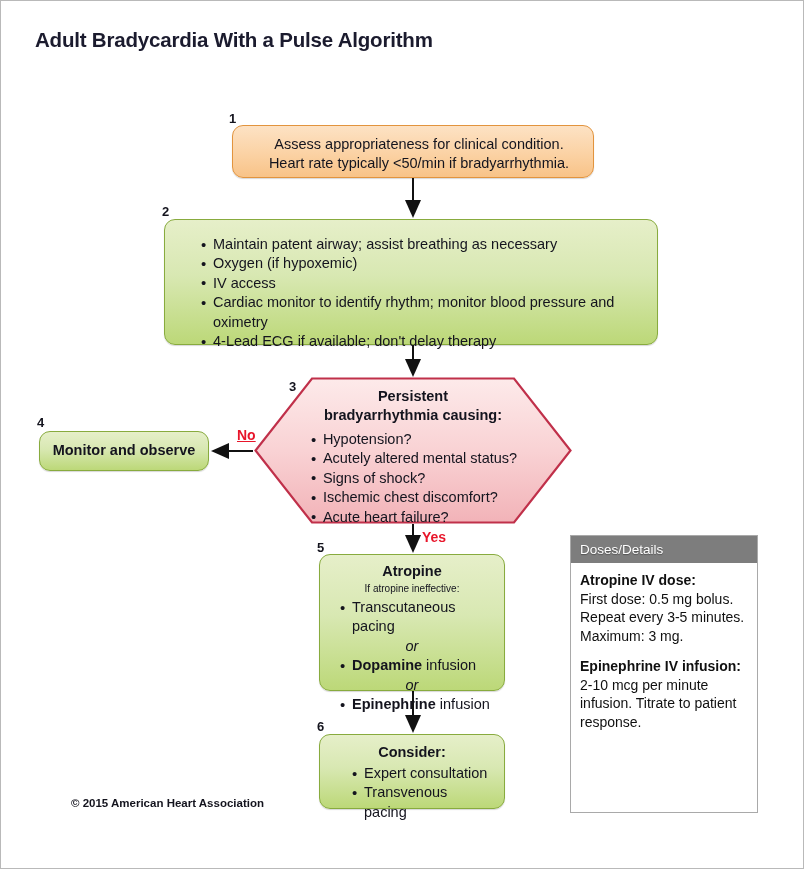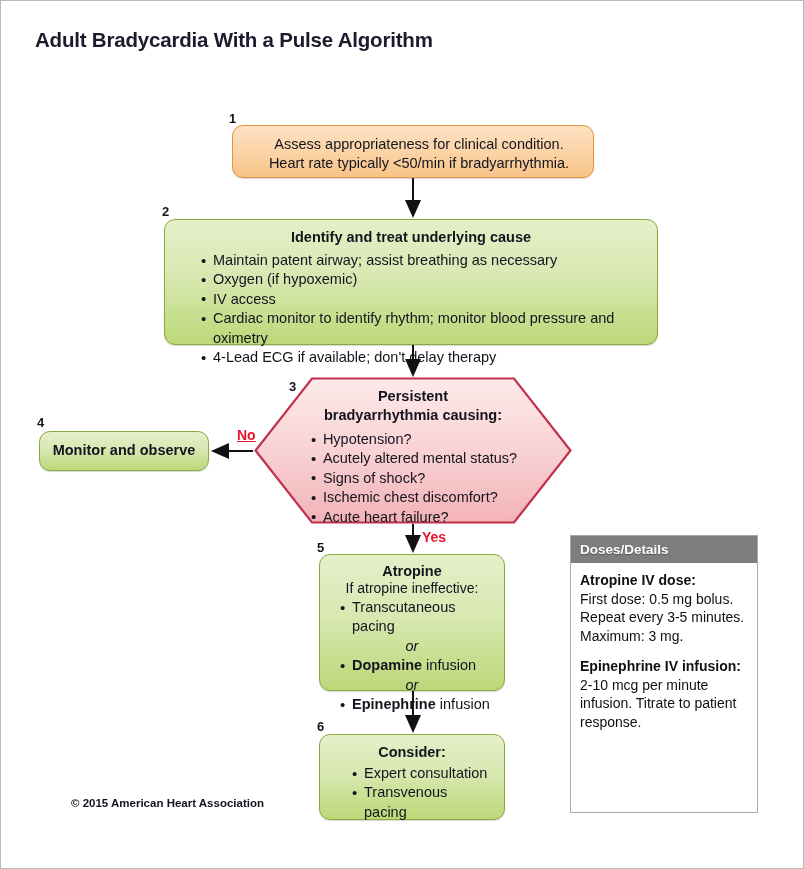--- a/index.html
+++ b/index.html
@@ -143,36 +143,36 @@
   }
 
   
   #box5 {
     left: 318px;
     top: 553px;
     width: 186px;
     height: 137px;
     padding: 8px 10px 0 10px;
   }
-  #box5 .sub { font-size: 14px; line-height: 19px; }
+  #box5 .sub { font-size: 10px; line-height: 19px; }
   #box5 ul.bullets { margin-top: 0px; padding-left: 8px; }
   #box5 .or {
     font-style: italic;
     font-size: 14.5px;
     line-height: 19.4px;
     text-align: center;
   }
   #box5 .b { font-weight: bold; margin-top: 21px; }
 
   
   #box6 {
     left: 318px;
     top: 733px;
     width: 186px;
-    height: 86px;
+    height: 75px;
     padding: 9px 10px 0 10px;
   }
   #box6 ul.bullets { margin-top: 4px; padding-left: 20px; }
 
   
   .edge-label {
     position: absolute;
     font-size: 14px;
     font-weight: bold;
     color: #e8152a;
@@ -190,21 +190,21 @@
     top: 534px;
     width: 188px;
     height: 278px;
     box-sizing: border-box;
     border: 1px solid #a9a9a9;
     background: #ffffff;
   }
   #doses-header {
     background: #7d7d7d;
     color: #ffffff;
-    font-weight: bold;
+    font-weight: normal;
     font-size: 13.5px;
     padding: 6px 0 6px 9px;
     text-shadow: 0 1px 1px rgba(0,0,0,0.35);
   }
   #doses-body {
     padding: 8px 9px 0 9px;
     color: #101010;
   }
   .dose-group { margin-bottom: 12px; }
   .dose-title { font-weight: bold; font-size: 14px; line-height: 18.5px; }
@@ -246,21 +246,20 @@
   </svg>
 
   <div class="step-num" style="left:228px; top:110px;">1</div>
   <div class="box box-orange" id="box1">
     <div class="box-line">Assess appropriateness for clinical condition.</div>
     <div class="box-line">Heart rate typically &lt;50/min if bradyarrhythmia.</div>
   </div>
 
   <div class="step-num" style="left:161px; top:203px;">2</div>
   <div class="box box-green" id="box2">
-    <div class="box-head">Identify and treat underlying cause</div>
     <ul class="bullets">
       <li>Maintain patent airway; assist breathing as necessary</li>
       <li>Oxygen (if hypoxemic)</li>
       <li>IV access</li>
       <li>Cardiac monitor to identify rhythm; monitor blood pressure and oximetry</li>
       <li>4-Lead ECG if available; don't delay therapy</li>
     </ul>
   </div>
 
   <div class="step-num" style="left:288px; top:378px;">3</div>

